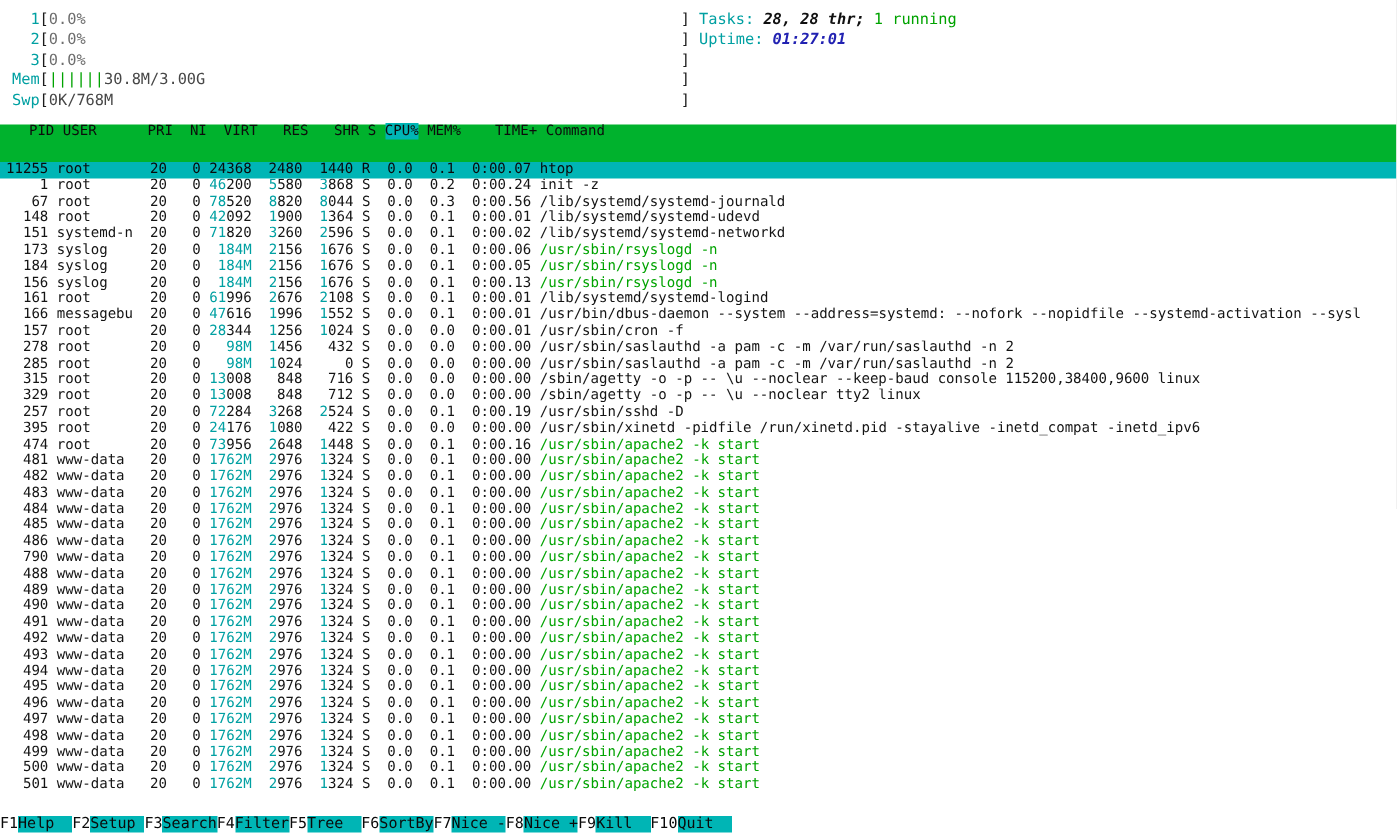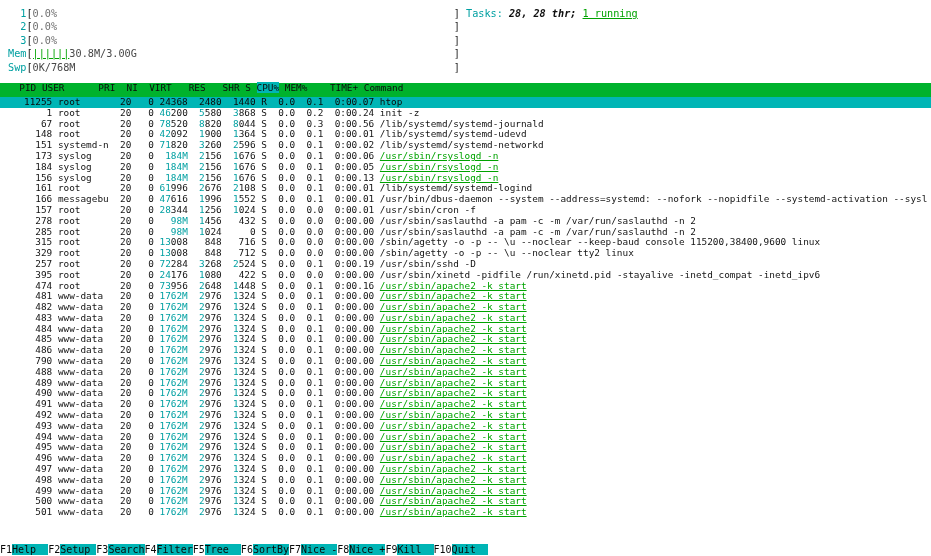--- a/index.html
+++ b/index.html
@@ -16,37 +16,37 @@
   .top { display:flex; padding:7px 0 0 8px; font-size:10.2px; }
   .meters { width:452px; }
   .meter-line { display:flex; height:13.4px; line-height:13.4px; white-space:pre; }
   .meter-inner { flex:1; display:flex; justify-content:flex-start; overflow:hidden; }
   .meter-val { color:var(--gray,#6e6e6e); }
   .meter-val.dark { color:#474747; }
   .bracket { color:#1b1b1b; }
   .info { margin-left:6px; }
   .info-line { height:13.4px; line-height:13.4px; white-space:pre; }
   .c-teal  { color:var(--teal,#00a0a2); }
-  .c-green { color:var(--green,#00a300);text-decoration:underline; }
+  .c-green { color:var(--green,#00a300); }
   .c-blue  { color:var(--blue,#3333cc); }
   .c-navy  { color:var(--navy,#2222b2); }
   .c-bold  { font-weight:bold;font-style:italic; }
   .thead {
     margin-top:9px;
     background:var(--greenbg,#00b22d);
     color:#0c0c0c;
     white-space:pre;
-    height:14px; line-height:10.8px;
+    height:25px; line-height:10.8px;
     padding-left:8px;
   }
   .sort-col { background:var(--cyanbg,#00b5b5); }
   .prow {
     white-space:pre;
     height:10.8px; line-height:10.8px;
-    padding-left:24px;
+    padding-left:4px;
     overflow:hidden;
     color:#141414;
   }
   .prow.selected { background:var(--cyanbg,#00b5b5); }
   .prow.selected span { color:#0a0a0a; }
   .m-teal { color:var(--teal,#00a0a2); }
   .fnbar {
     position:absolute; left:0; right:13px; bottom:0;
     height:11.8px; line-height:11.8px;
     display:flex;
@@ -65,20 +65,21 @@
   <div class="top">
     <div class="meters" id="meters">
         <div class="meter-line"><span class="c-teal">  1</span><span class="bracket">[</span><span class="meter-inner"><span class="c-green"></span><span class="meter-val">0.0%</span></span><span class="bracket">]</span></div>
         <div class="meter-line"><span class="c-teal">  2</span><span class="bracket">[</span><span class="meter-inner"><span class="c-green"></span><span class="meter-val">0.0%</span></span><span class="bracket">]</span></div>
         <div class="meter-line"><span class="c-teal">  3</span><span class="bracket">[</span><span class="meter-inner"><span class="c-green"></span><span class="meter-val">0.0%</span></span><span class="bracket">]</span></div>
         <div class="meter-line"><span class="c-teal">Mem</span><span class="bracket">[</span><span class="meter-inner"><span class="c-green">||||||</span><span class="meter-val dark">30.8M/3.00G</span></span><span class="bracket">]</span></div>
         <div class="meter-line"><span class="c-teal">Swp</span><span class="bracket">[</span><span class="meter-inner"><span class="c-green"></span><span class="meter-val dark">0K/768M</span></span><span class="bracket">]</span></div>
       </div>
     <div class="info">
       <div class="info-line"><span class="c-teal">Tasks: </span><span class="c-bold">28, 28 thr; </span><span class="c-green">1 running</span></div>
+      <div class="info-line"><span class="c-teal">Uptime: </span><span class="c-navy c-bold">01:27:01</span></div>
     </div>
   </div>
 
   <div class="thead" id="table-header"><span>  PID</span> <span>USER     </span> <span>PRI</span> <span> NI</span> <span> VIRT</span> <span>  RES</span> <span>  SHR</span> <span>S</span> <span class="sort-col">CPU%</span> <span>MEM%</span> <span>   TIME+</span> <span>Command</span></div>
   <div id="process-rows">
       <div class="prow selected"><span>11255</span> <span>root     </span> <span> 20</span> <span>  0</span> <span>24368</span> <span> 2480</span> <span> 1440</span> <span>R</span> <span> 0.0</span> <span> 0.1</span> <span> 0:00.07</span> <span>htop</span></div>
       <div class="prow"><span>    1</span> <span>root     </span> <span> 20</span> <span>  0</span> <span><span class="m-teal">46</span>200</span> <span> <span class="m-teal">5</span>580</span> <span> <span class="m-teal">3</span>868</span> <span>S</span> <span> 0.0</span> <span> 0.2</span> <span> 0:00.24</span> <span>init -z</span></div>
       <div class="prow"><span>   67</span> <span>root     </span> <span> 20</span> <span>  0</span> <span><span class="m-teal">78</span>520</span> <span> <span class="m-teal">8</span>820</span> <span> <span class="m-teal">8</span>044</span> <span>S</span> <span> 0.0</span> <span> 0.3</span> <span> 0:00.56</span> <span>/lib/systemd/systemd-journald</span></div>
       <div class="prow"><span>  148</span> <span>root     </span> <span> 20</span> <span>  0</span> <span><span class="m-teal">42</span>092</span> <span> <span class="m-teal">1</span>900</span> <span> <span class="m-teal">1</span>364</span> <span>S</span> <span> 0.0</span> <span> 0.1</span> <span> 0:00.01</span> <span>/lib/systemd/systemd-udevd</span></div>
       <div class="prow"><span>  151</span> <span>systemd-n</span> <span> 20</span> <span>  0</span> <span><span class="m-teal">71</span>820</span> <span> <span class="m-teal">3</span>260</span> <span> <span class="m-teal">2</span>596</span> <span>S</span> <span> 0.0</span> <span> 0.1</span> <span> 0:00.02</span> <span>/lib/systemd/systemd-networkd</span></div>

